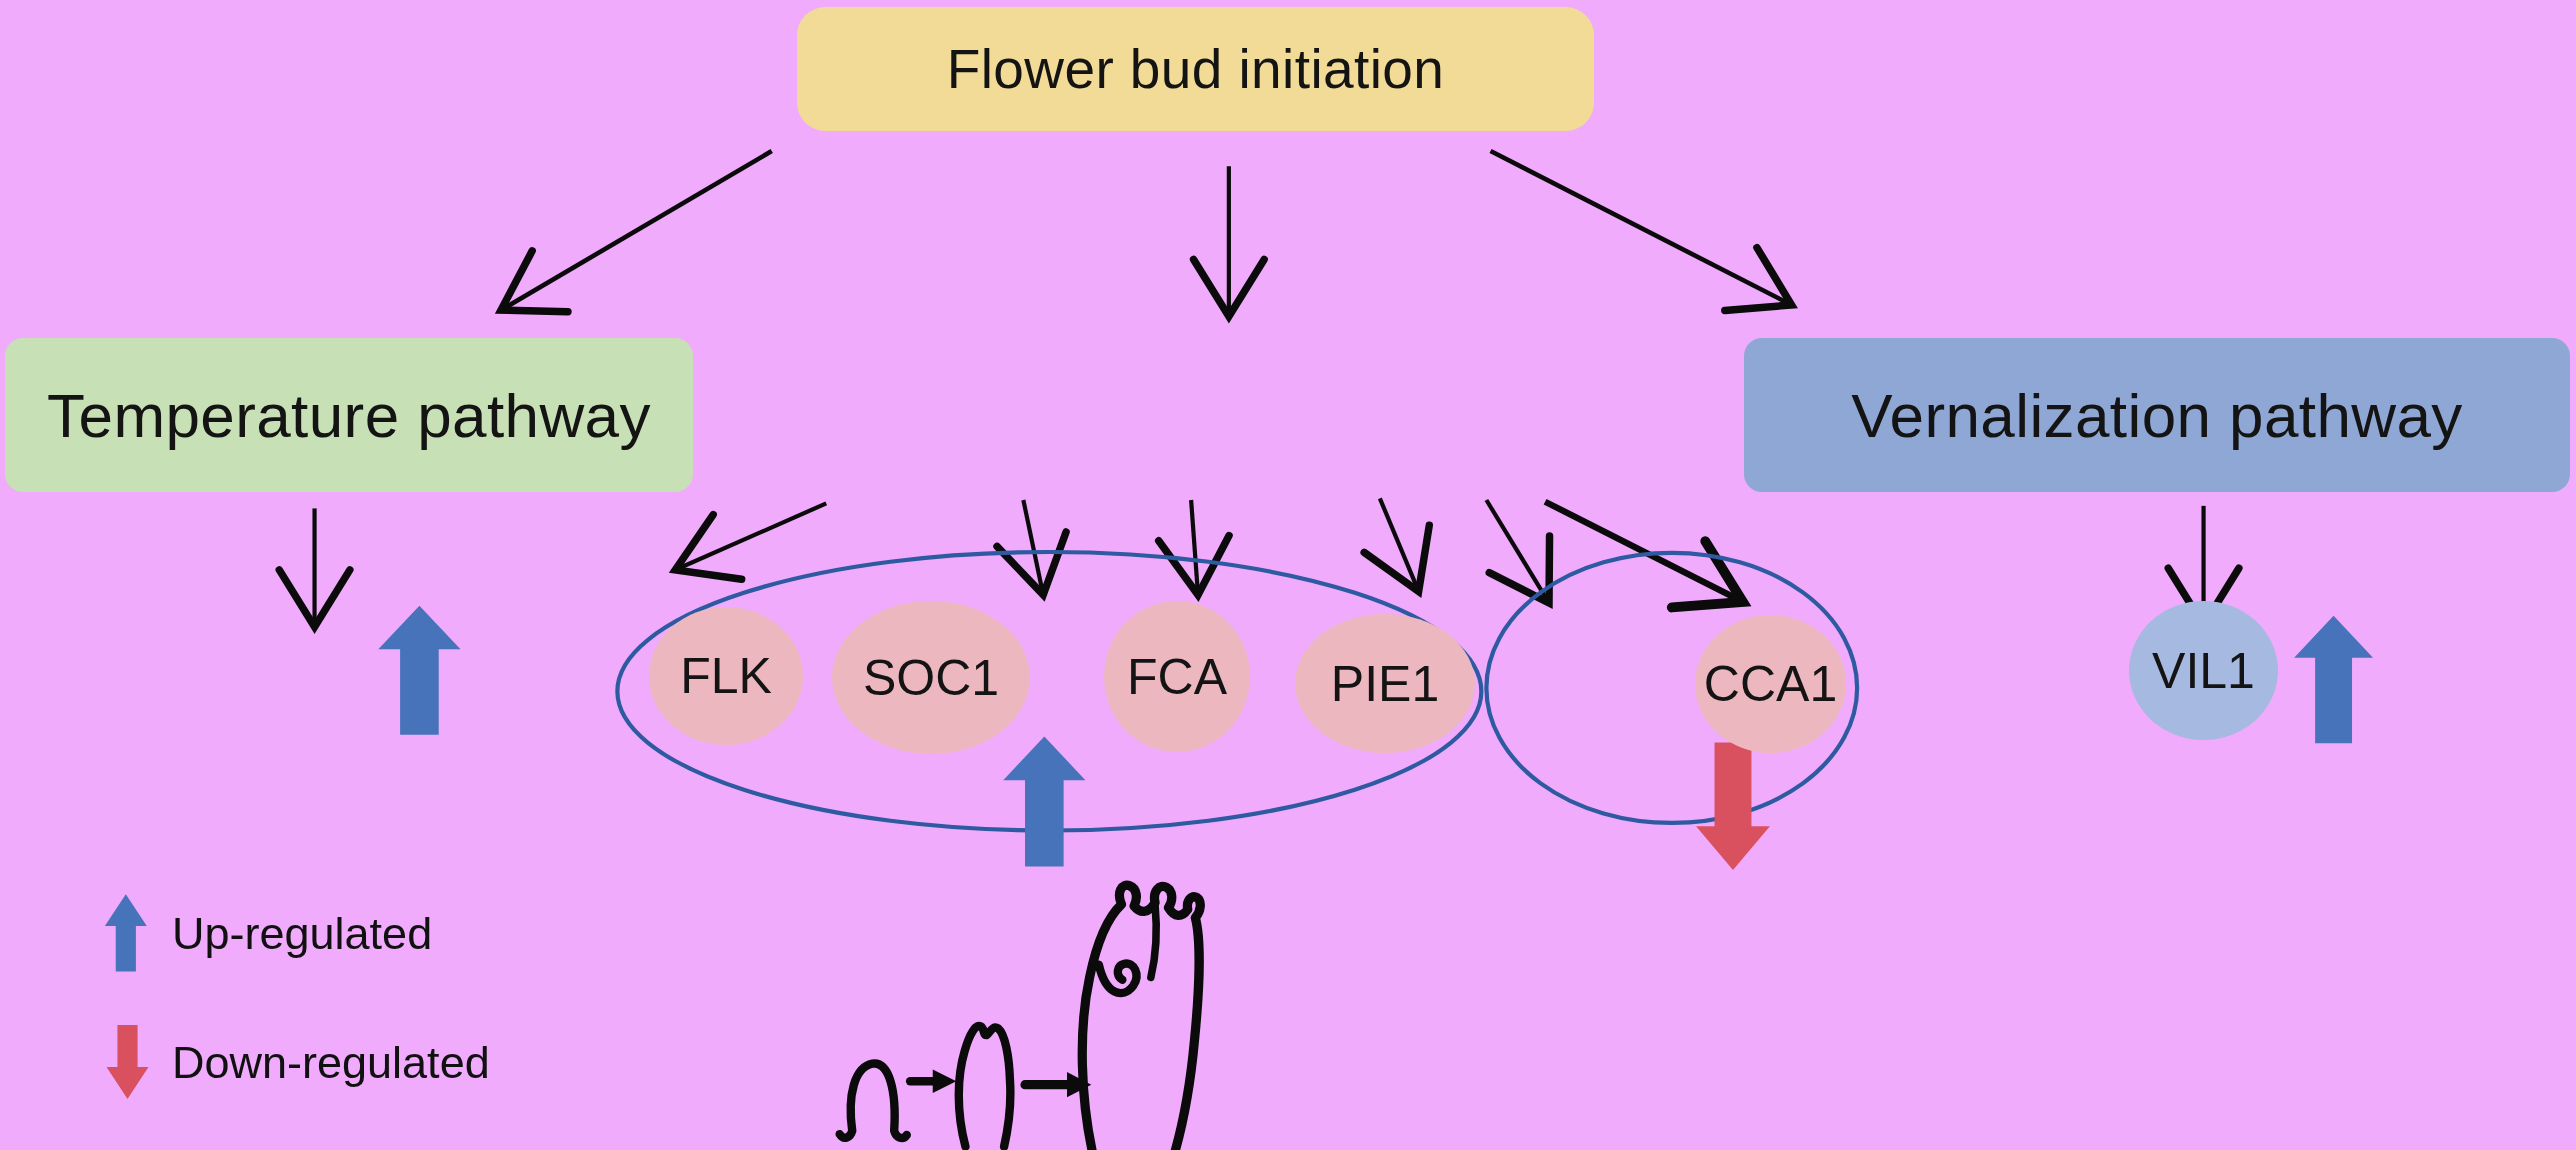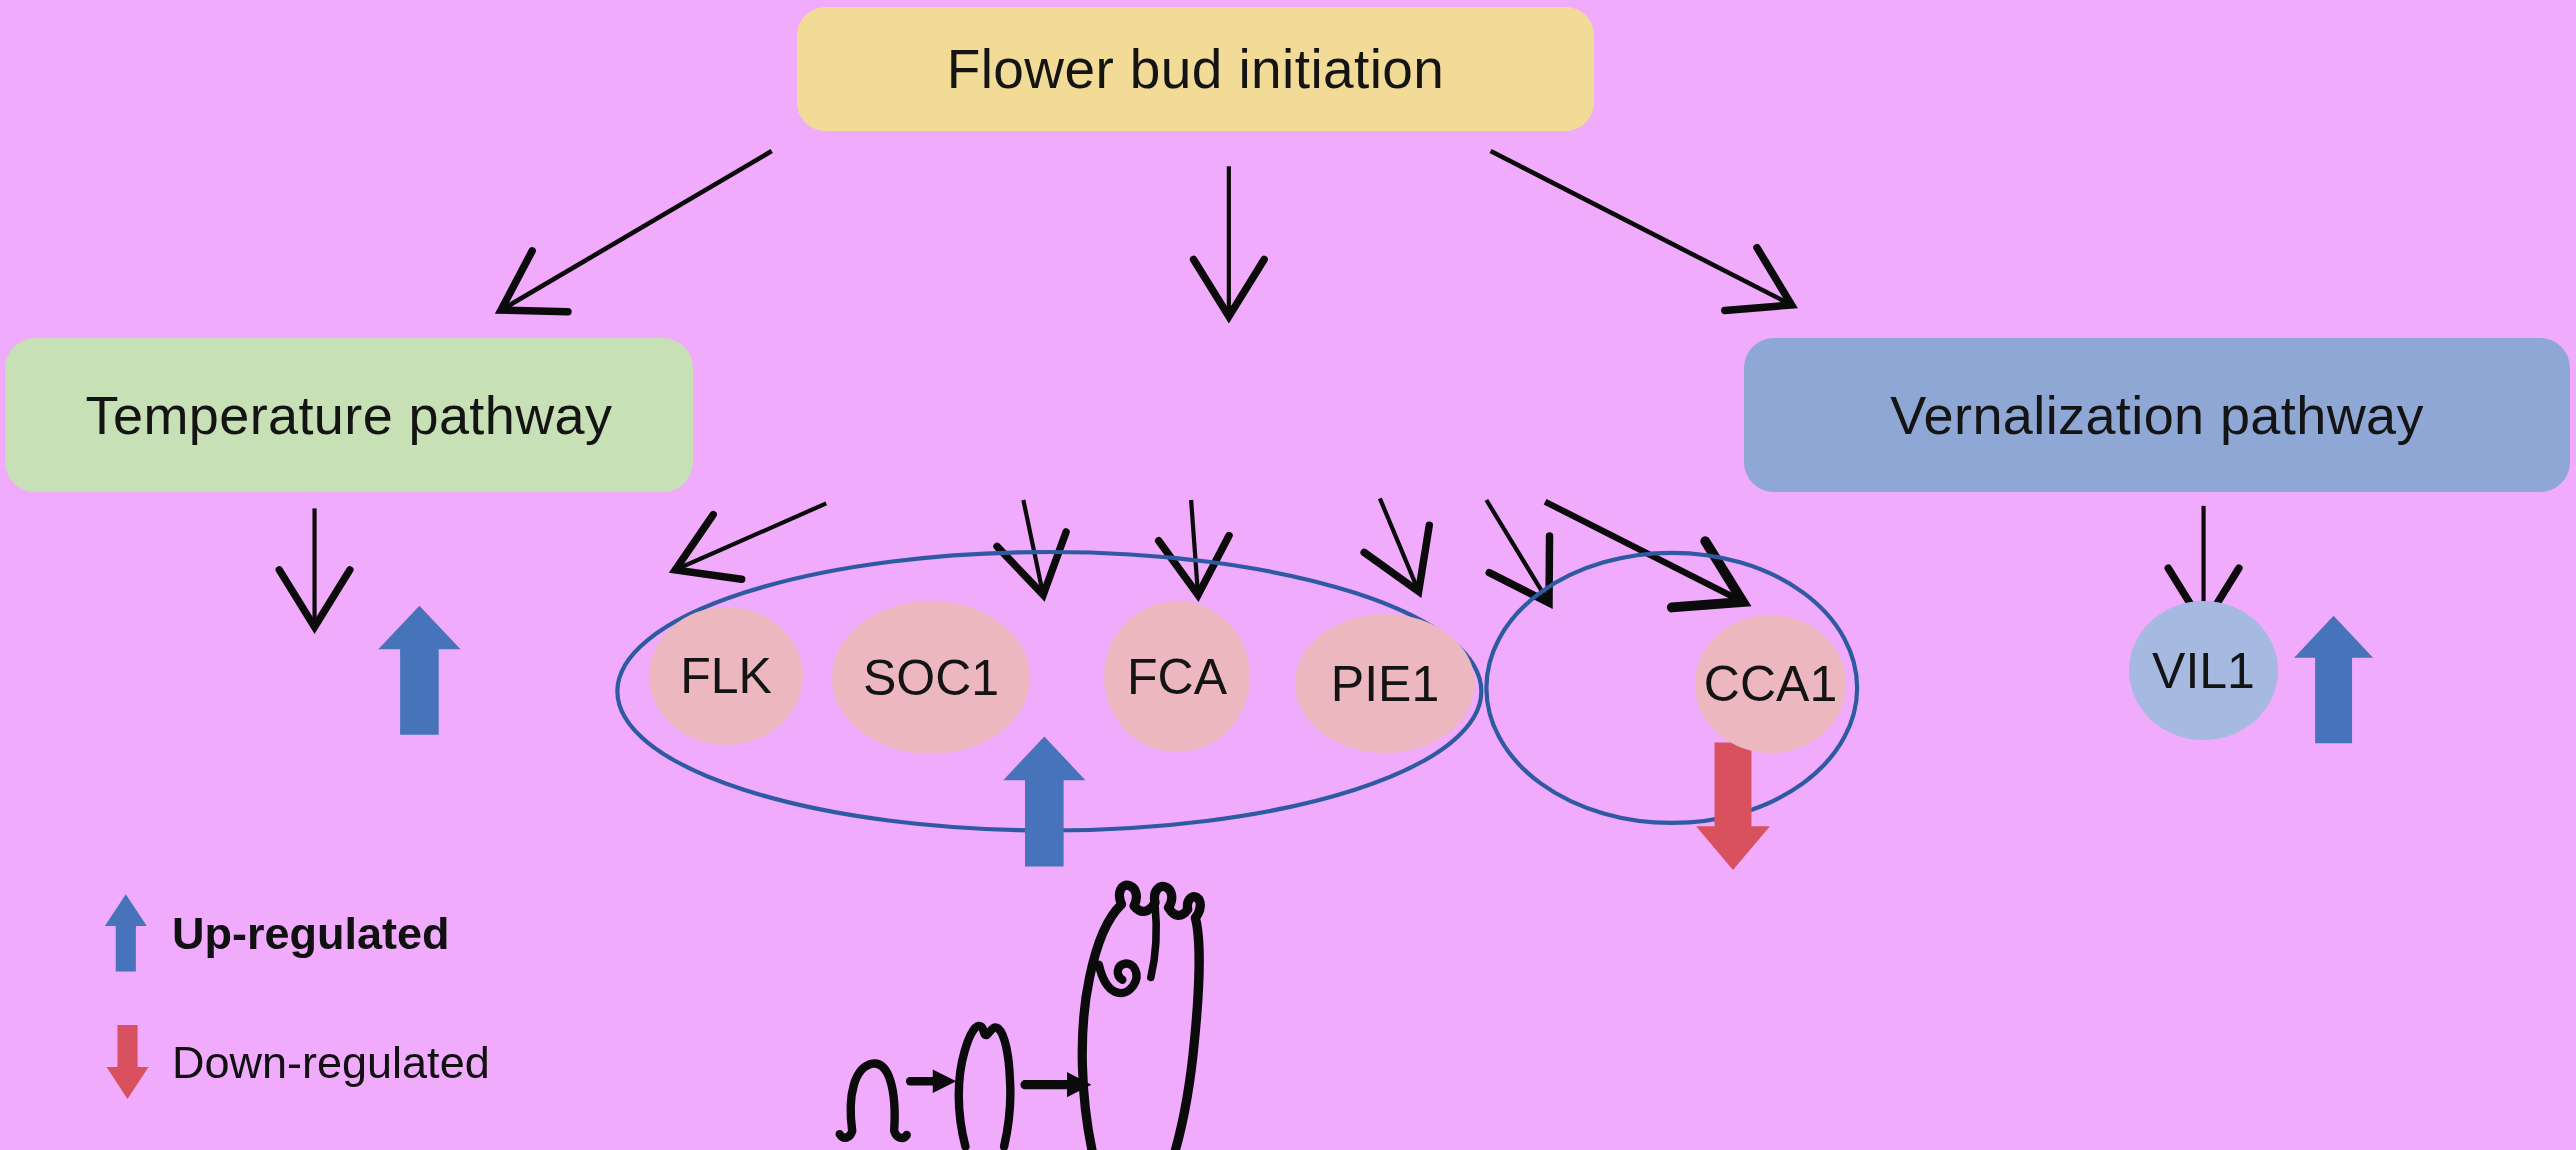--- a/index.html
+++ b/index.html
@@ -3,22 +3,22 @@
 <meta charset="utf-8">
 <style>
   html,body{margin:0;padding:0;background:#ffffff;}
   #canvas{
     position:relative;width:2576px;height:1151px;background:#f0abfc;overflow:hidden;
     font-family:"Liberation Sans", sans-serif;color:#141414;padding-left:9px;
   }
   #arrow-layer{position:absolute;left:0;top:0;width:2576px;height:1151px;}
   .node-box{
     position:absolute;display:flex;align-items:center;justify-content:center;
-    text-align:center;font-size:54px;letter-spacing:0.4px;color:#141414;
-    border-radius:30px;
+    text-align:center;font-size:62px;letter-spacing:0.4px;color:#141414;
+    border-radius:18px;
   }
   #box-root{left:797px;top:6.7px;width:797px;height:124px;background:#F2DB96;border-radius:28.5px;font-size:55px;}
   #box-temperature{left:5px;top:338px;width:688px;height:154px;background:#C7E0B5;}
   #box-photoperiodic{left:832px;top:338px;width:736px;height:154px;background:#ECA9B4;}
   #box-vernalization{left:1744px;top:338px;width:826px;height:154px;background:#8FA7D4;}
   .gene{
     position:absolute;display:flex;align-items:center;justify-content:center;
     border-radius:50%;font-size:50px;color:#141414;text-align:center;
   }
   .gene.pink{background:#EDB7C0;}
@@ -28,21 +28,21 @@
   #gene-flk  {left:649px; top:607px;width:154px;height:138px;}
   #gene-soc1 {left:832px; top:601px;width:198px;height:153px;}
   #gene-fca  {left:1104px;top:601px;width:146px;height:151px;}
   #gene-pie1 {left:1295px;top:614px;width:180px;height:139px;}
   #gene-arf18{left:1499px;top:616px;width:185px;height:138px;}
   #gene-cca1 {left:1695px;top:615px;width:151px;height:138px;}
   #gene-vil1 {left:2129px;top:601px;width:149px;height:139px;}
   .legend-label{
     position:absolute;left:172px;font-size:45px;color:#111111;white-space:nowrap;
   }
-  #legend-up-label{top:908px;font-weight:bold;}
+  #legend-up-label{top:908px;}
   #legend-down-label{top:1037px;}
 </style>
 </head>
 <body>
 
 <div id="canvas">
 
   <svg id="arrow-layer" viewBox="0 0 3071 1372" xmlns="http://www.w3.org/2000/svg">
     <defs>
       <marker id="openArrow" markerUnits="userSpaceOnUse" markerWidth="110" markerHeight="110" viewBox="-55 -34 68 68" refX="-2" refY="0" orient="auto">

